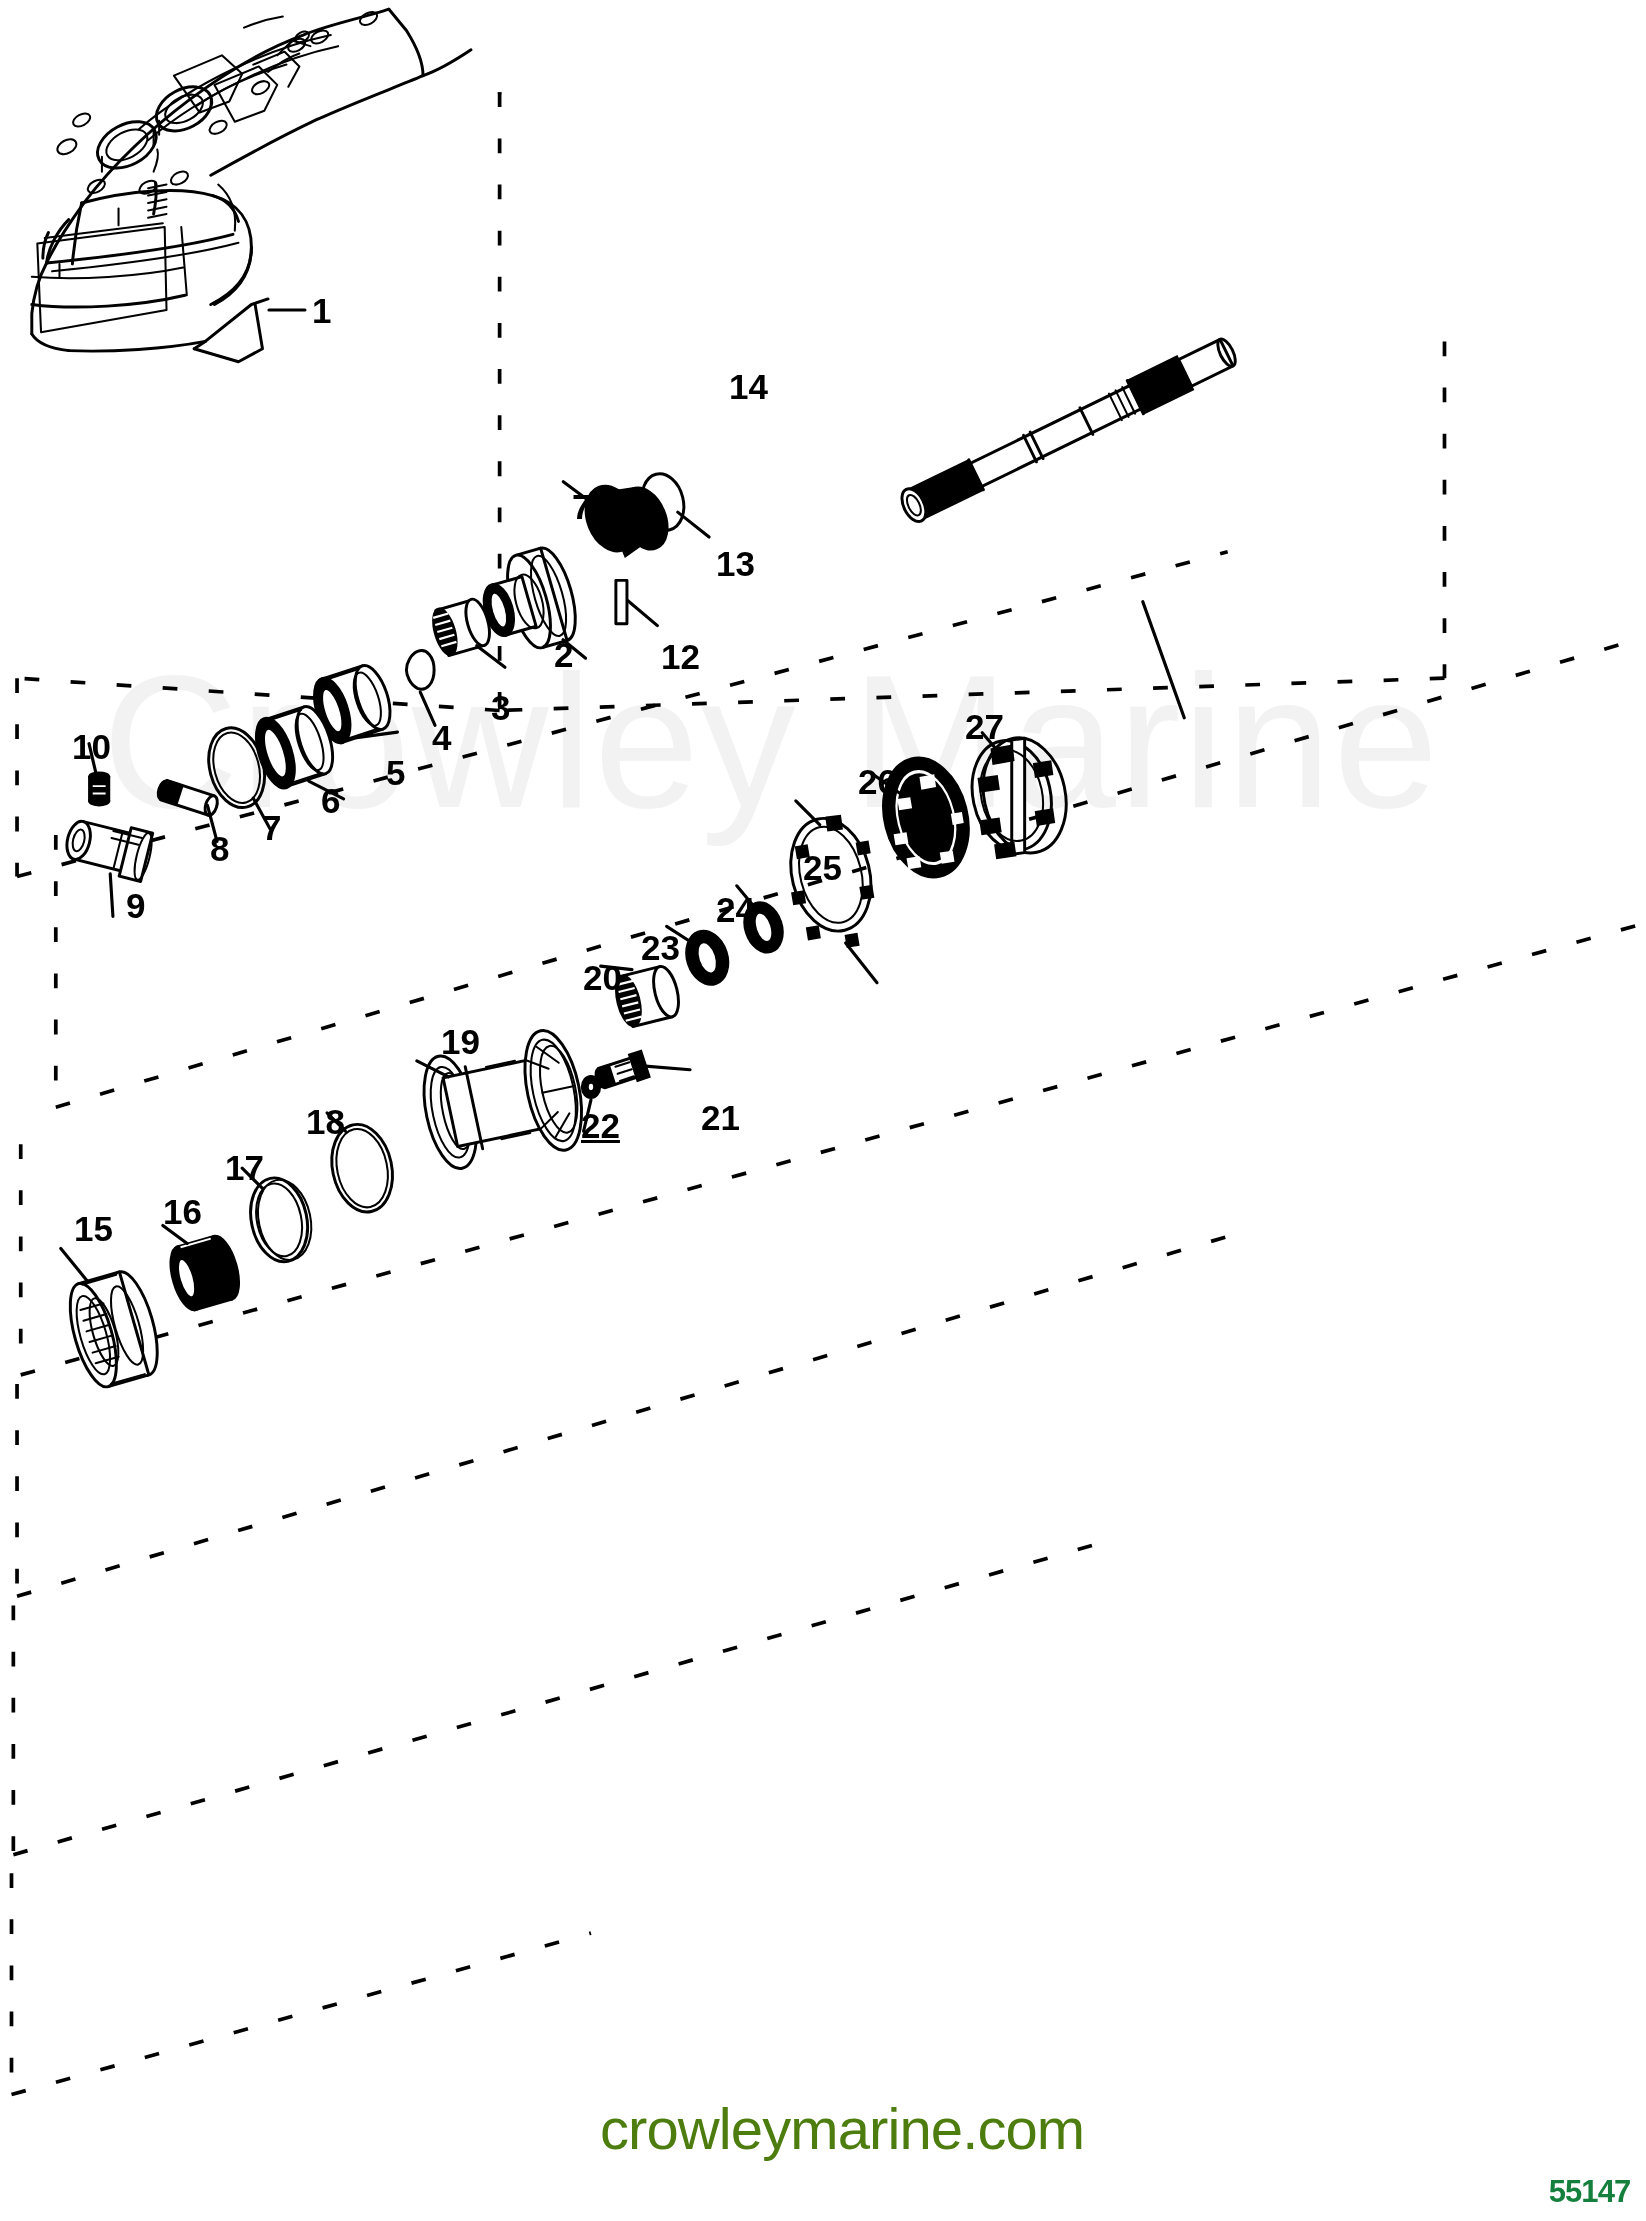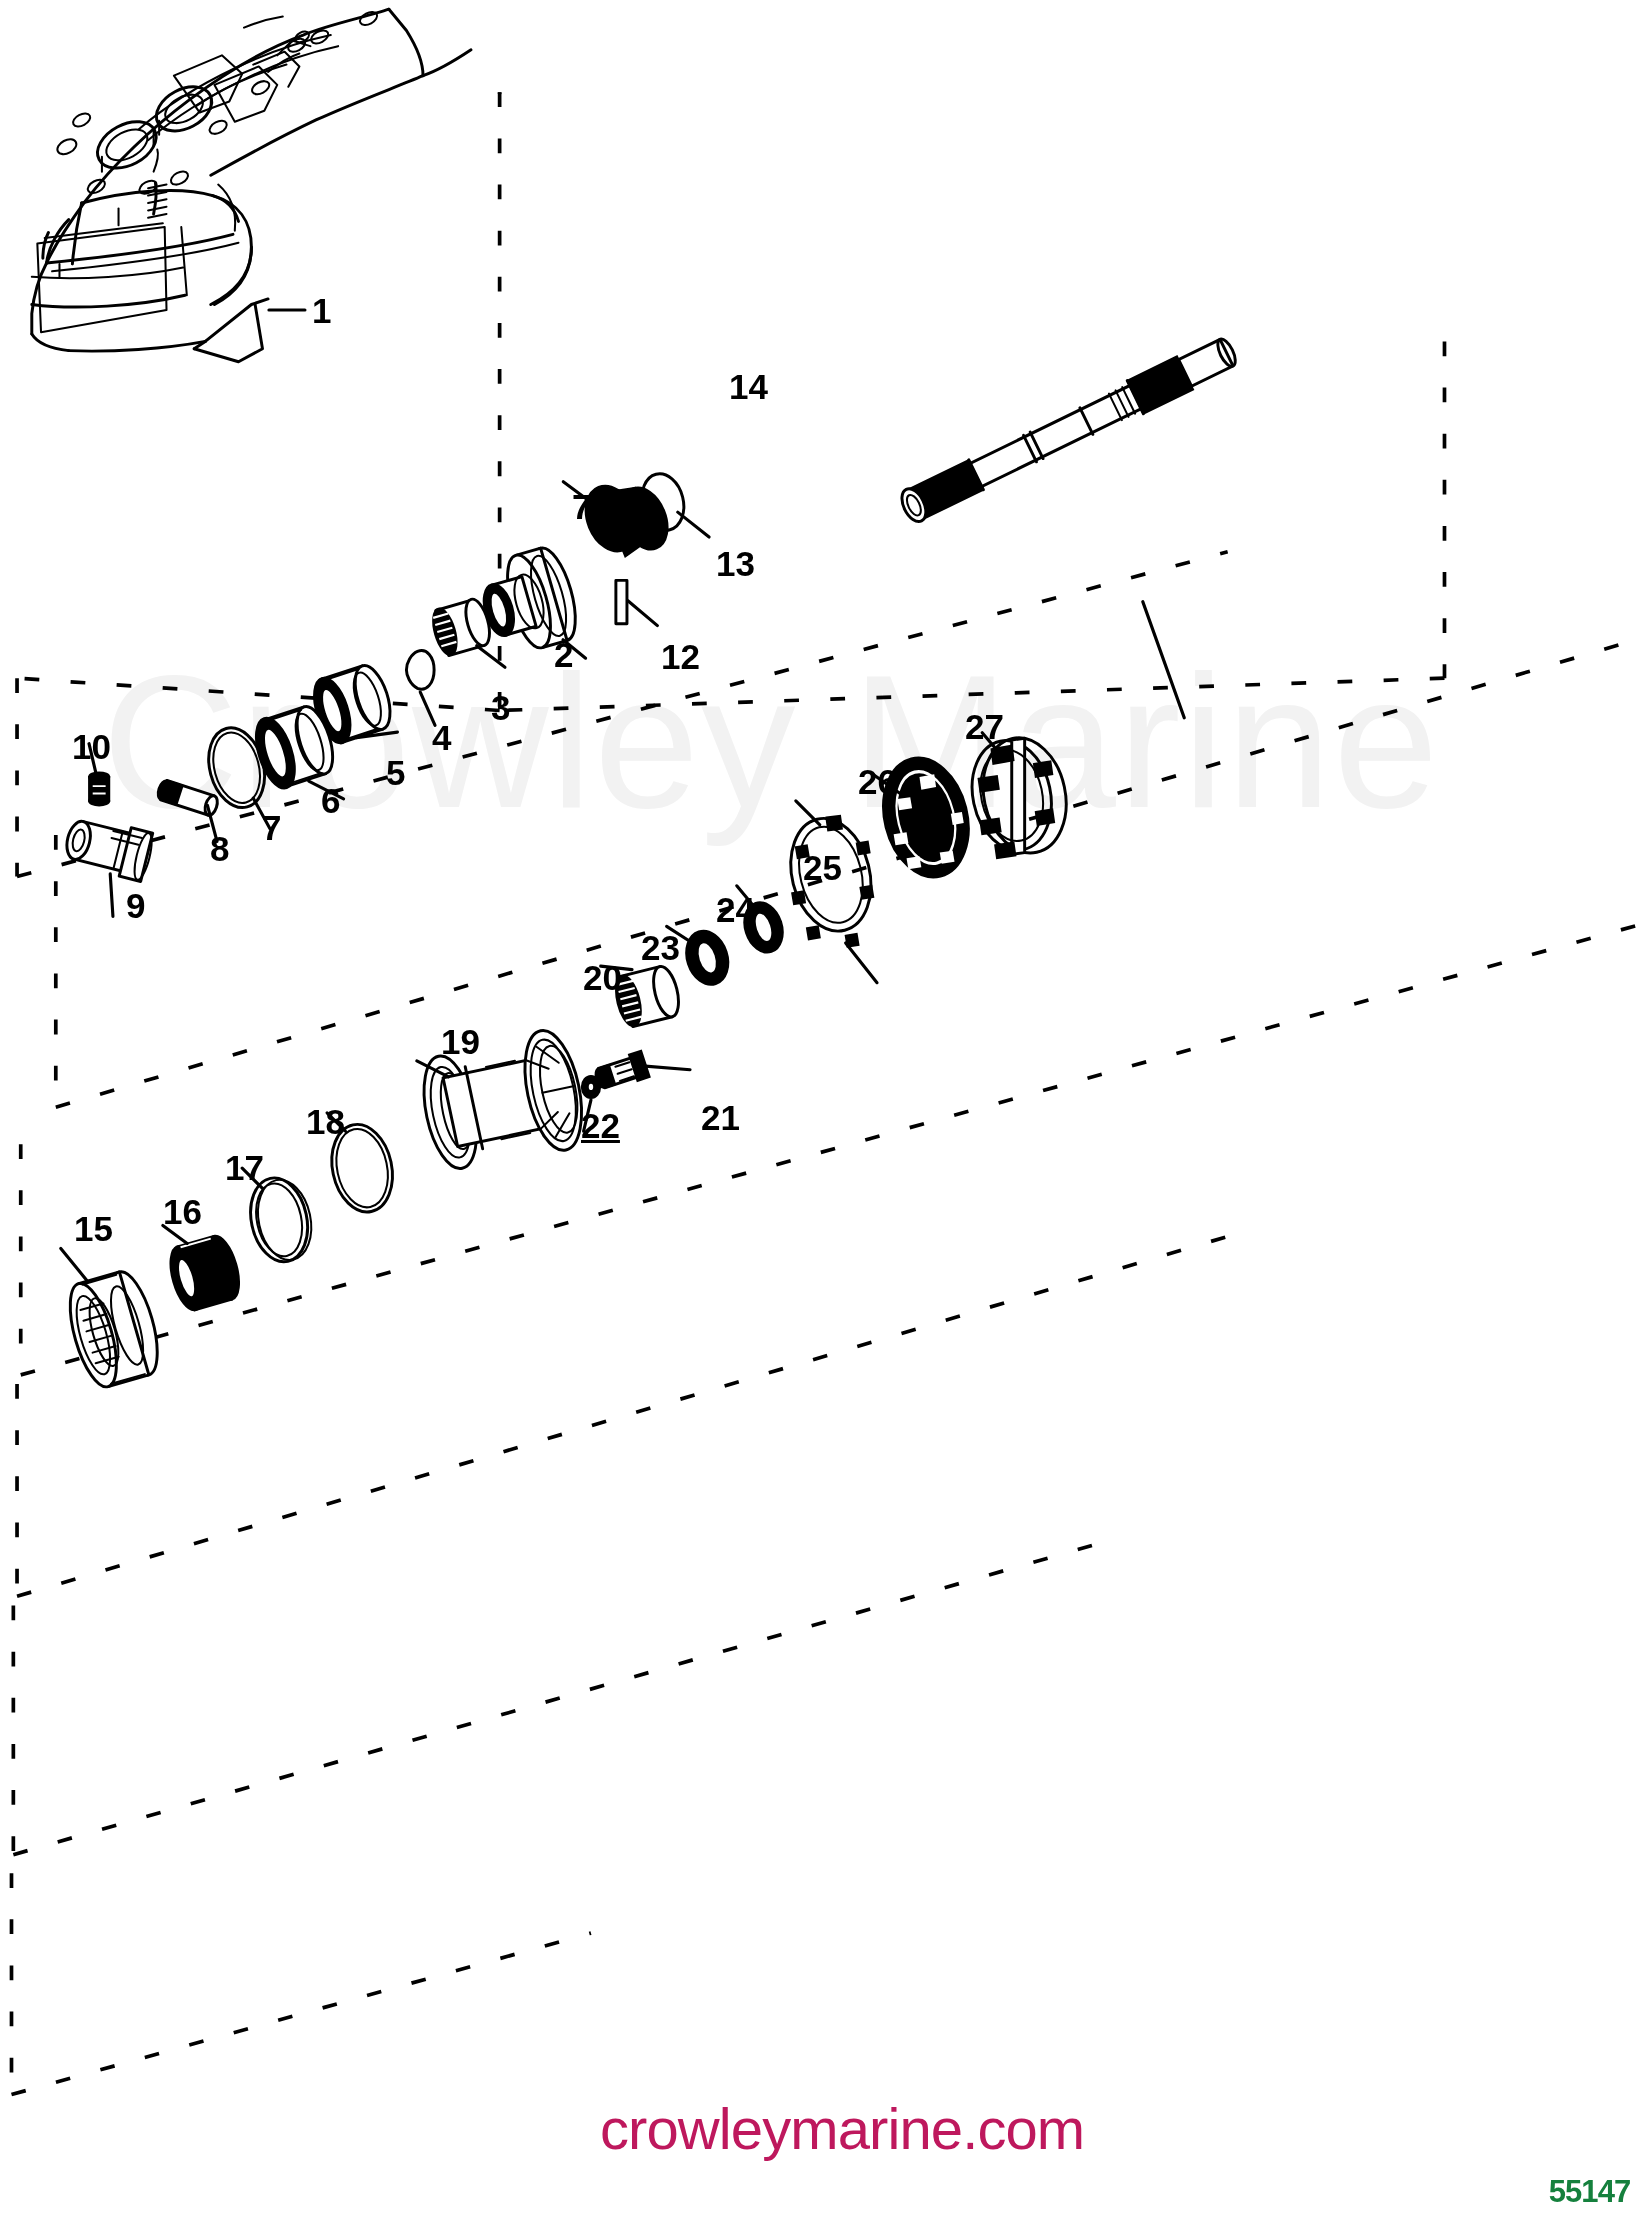--- a/index.html
+++ b/index.html
@@ -26,21 +26,21 @@
     left:102px; top:633px;
     font-size:189px;
     letter-spacing:1.8px;
     color:#f2f2f2;
   }
   #site-url{
     position:absolute;
     left:600px; top:2095px;
     font-size:58px;
     font-family:"Liberation Sans", sans-serif;
-    color:#be185d;
+    color:#4d7c0f;
     letter-spacing:-0.9px;
     white-space:nowrap;
   }
   #sheet-number{
     position:absolute;
     right:16.6px; top:2174px;
     font-size:31px;
     font-weight:bold;
     font-family:"Liberation Sans", sans-serif;
     color:#15803d;

